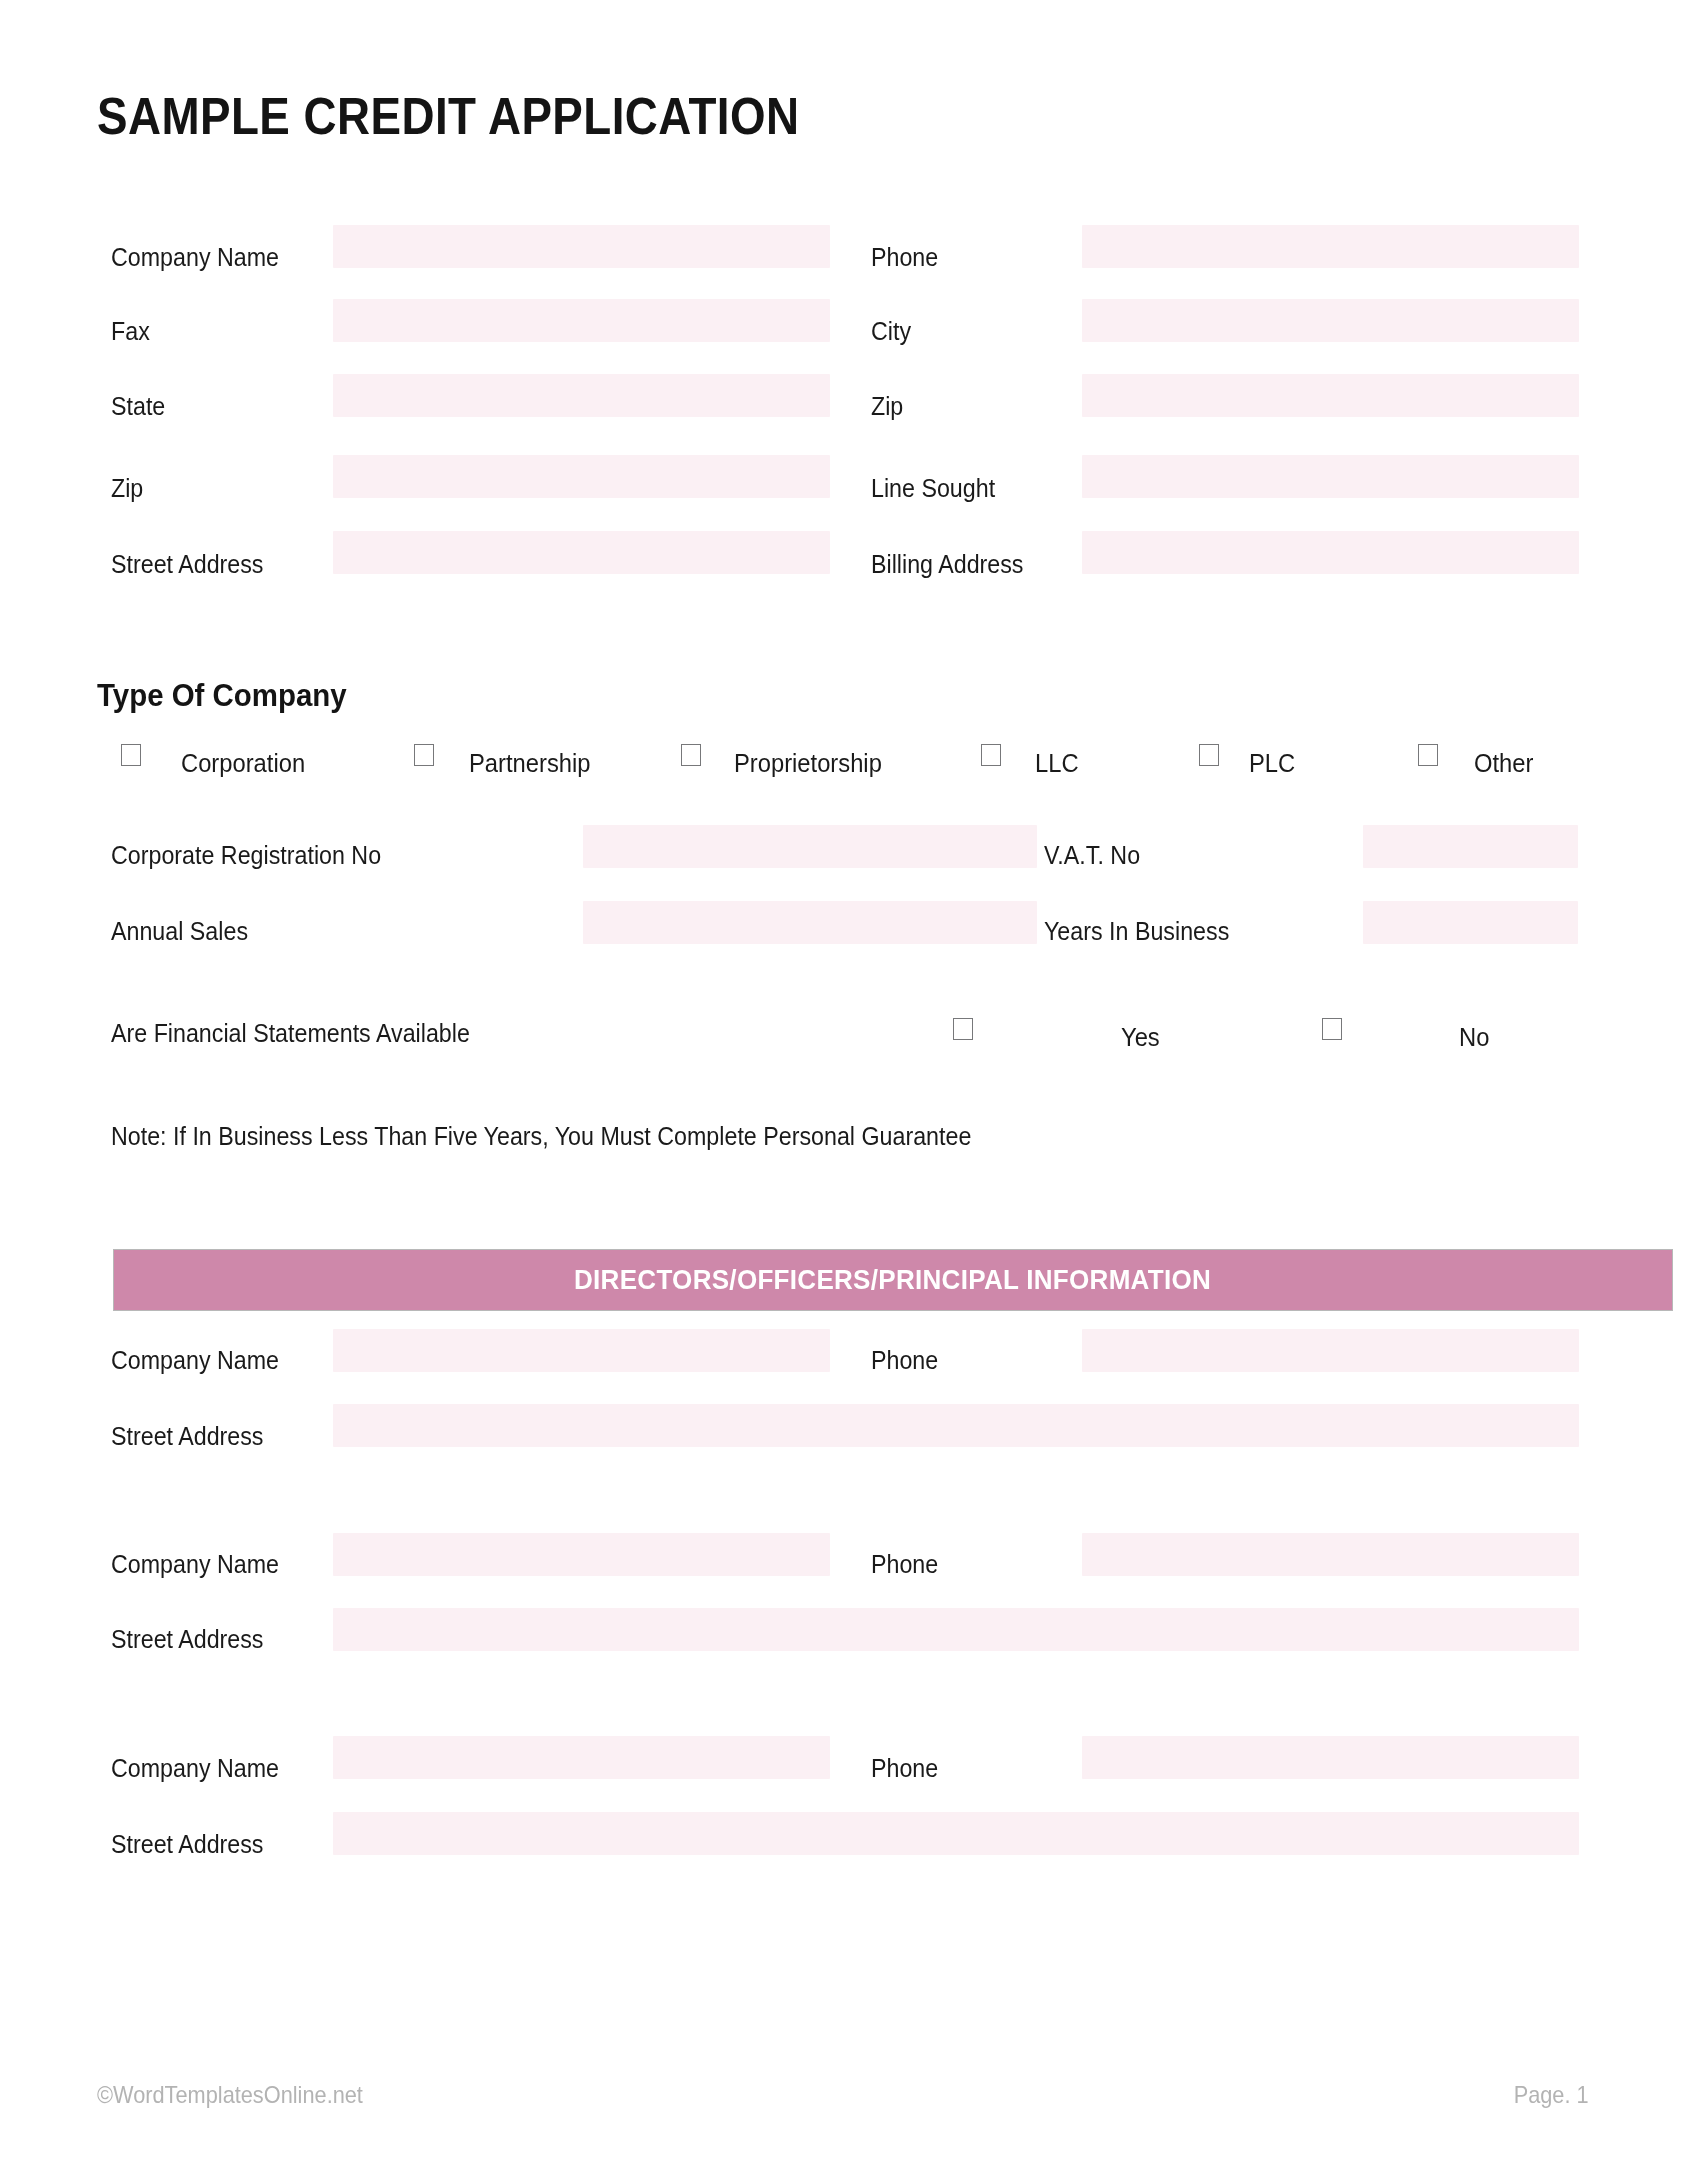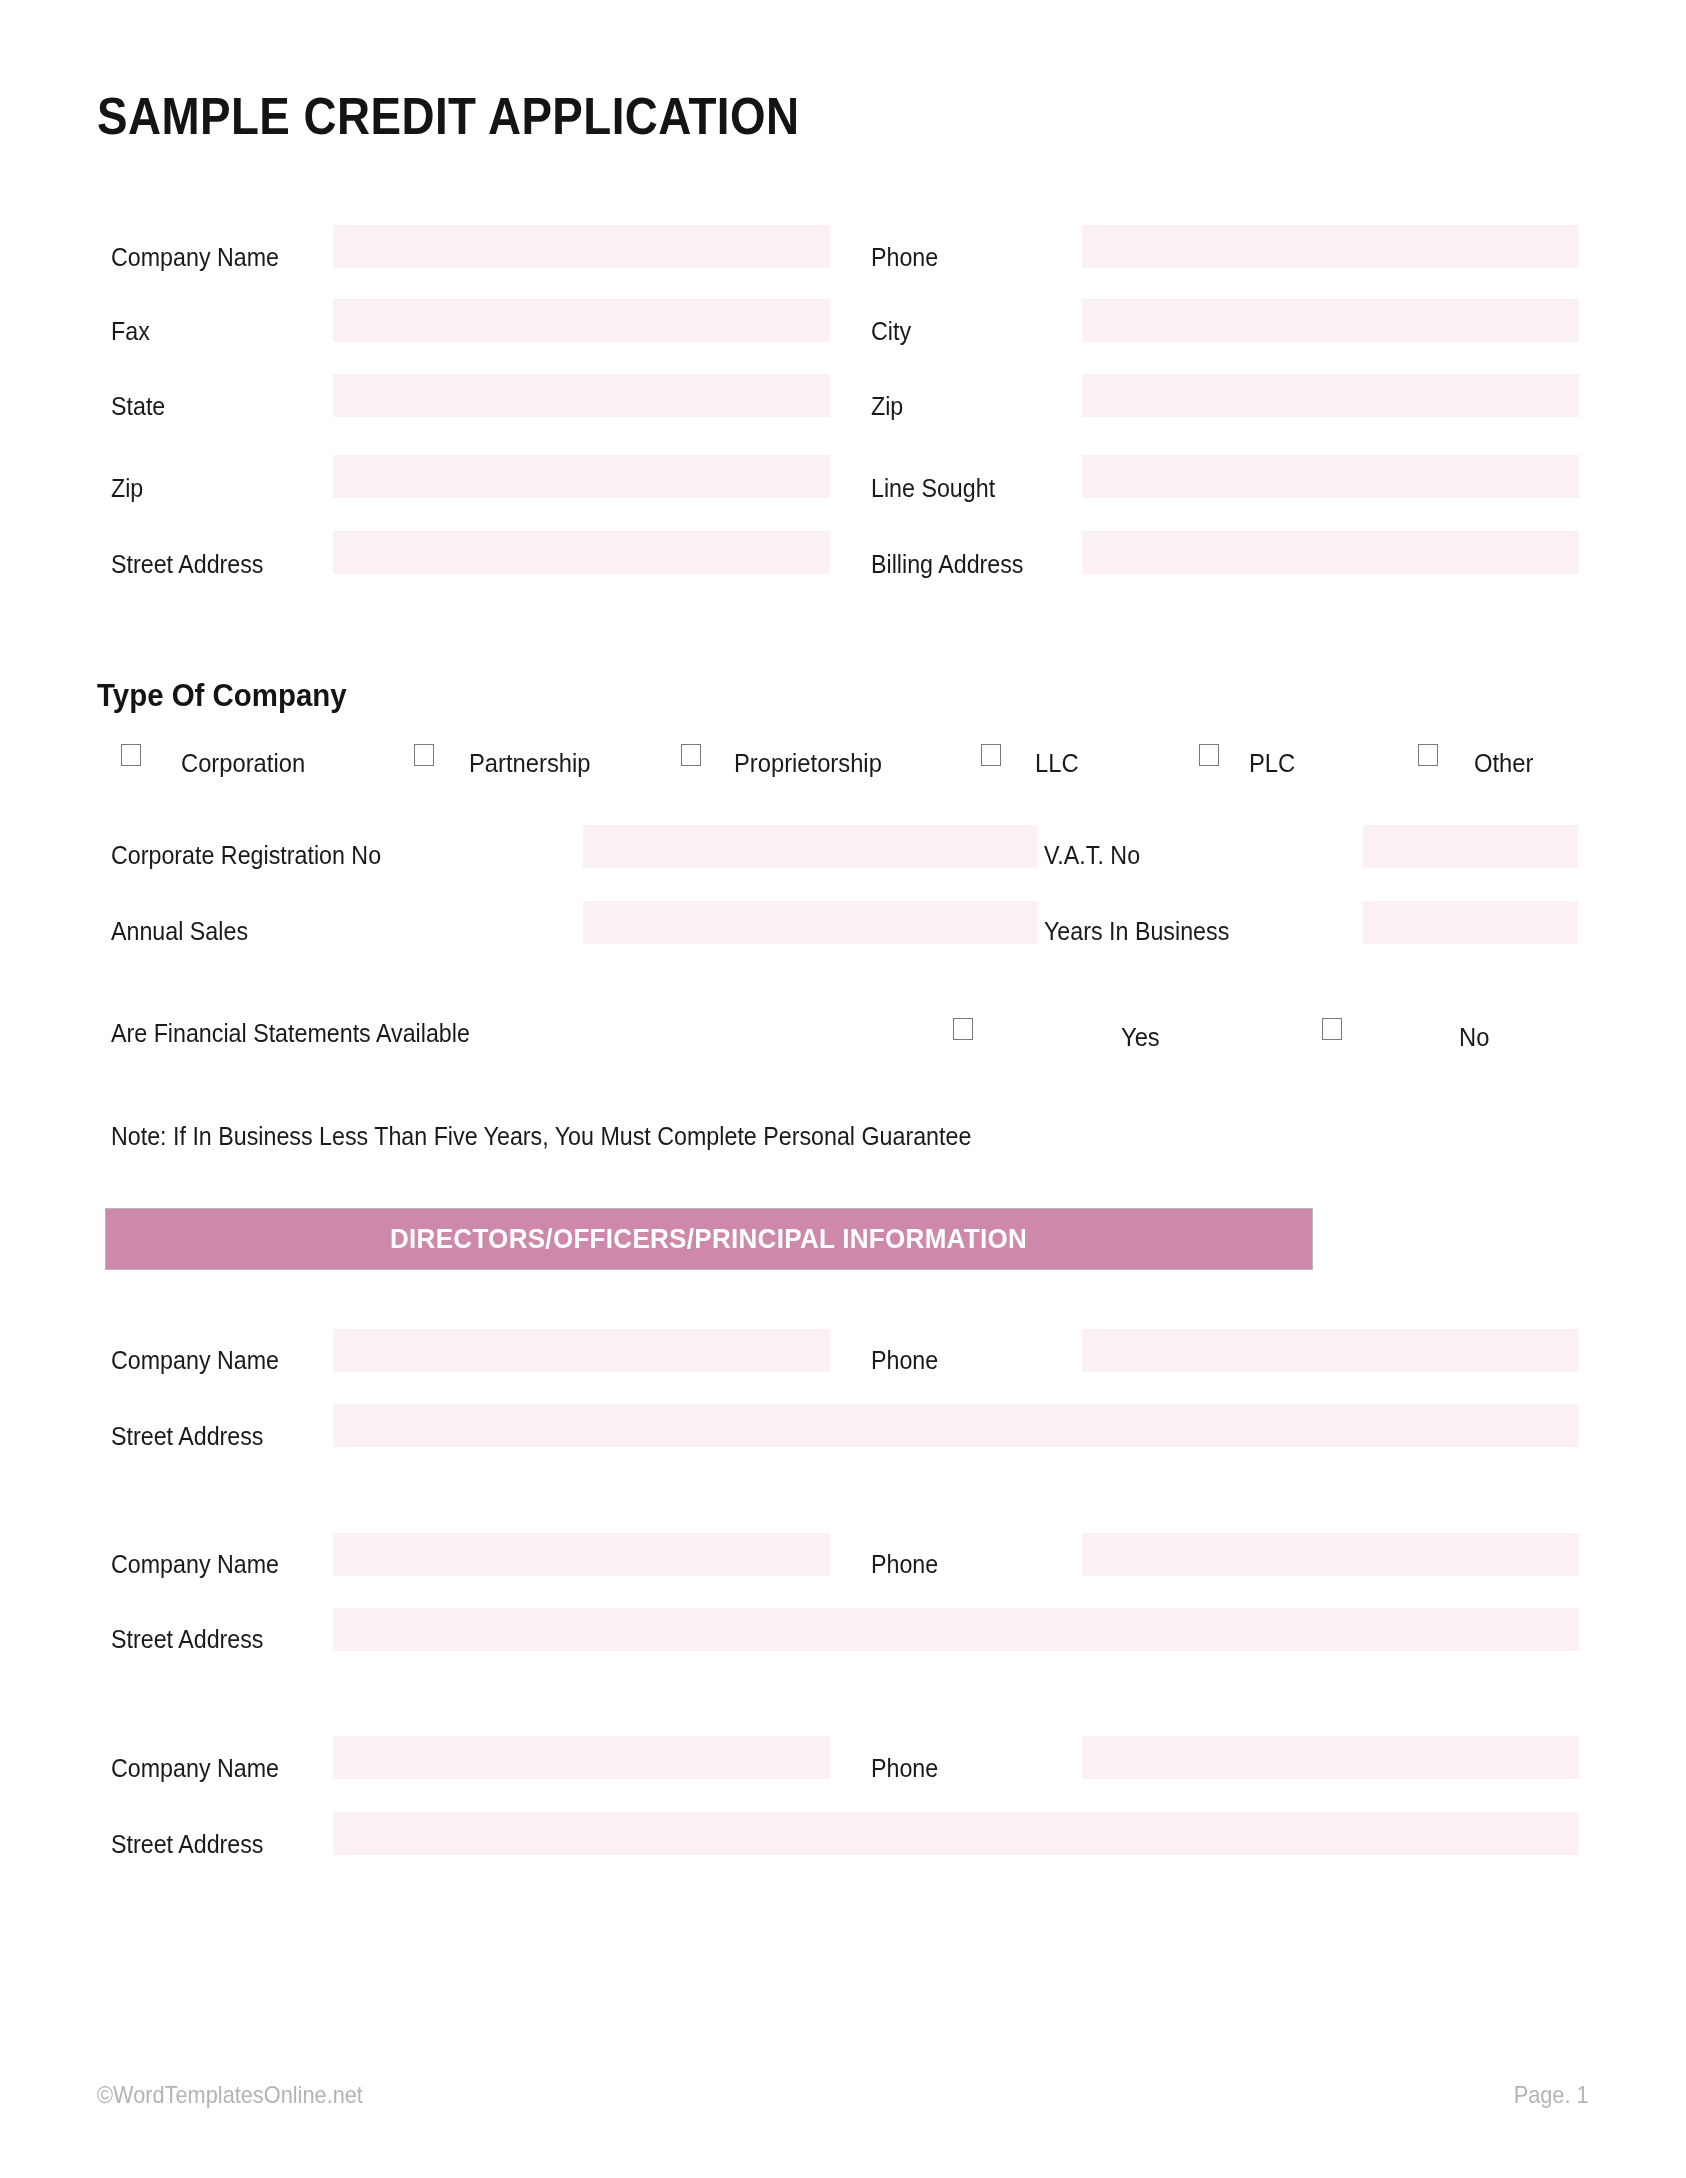--- a/index.html
+++ b/index.html
@@ -91,29 +91,30 @@
     font-size: 25px;
     color: #1a1a1a;
     white-space: nowrap;
     transform: scaleX(0.93);
     transform-origin: left center;
   }
 
   
   .banner {
     position: absolute;
-    left: 105px;
-    width: 1208px;
+    left: 113px;
+    width: 1560px;
     height: 62px;
     background: #ce88aa;
     border: 0.9px solid #b8b8b8;
     box-sizing: border-box;
     display: flex;
     align-items: center;
     justify-content: center;
+    margin-top: 41px;
   }
   .banner-text {
     font-size: 28px;
     font-weight: bold;
     color: #ffffff;
     letter-spacing: 0.3px;
     transform: scaleX(0.93);
     white-space: nowrap;
   }
 

